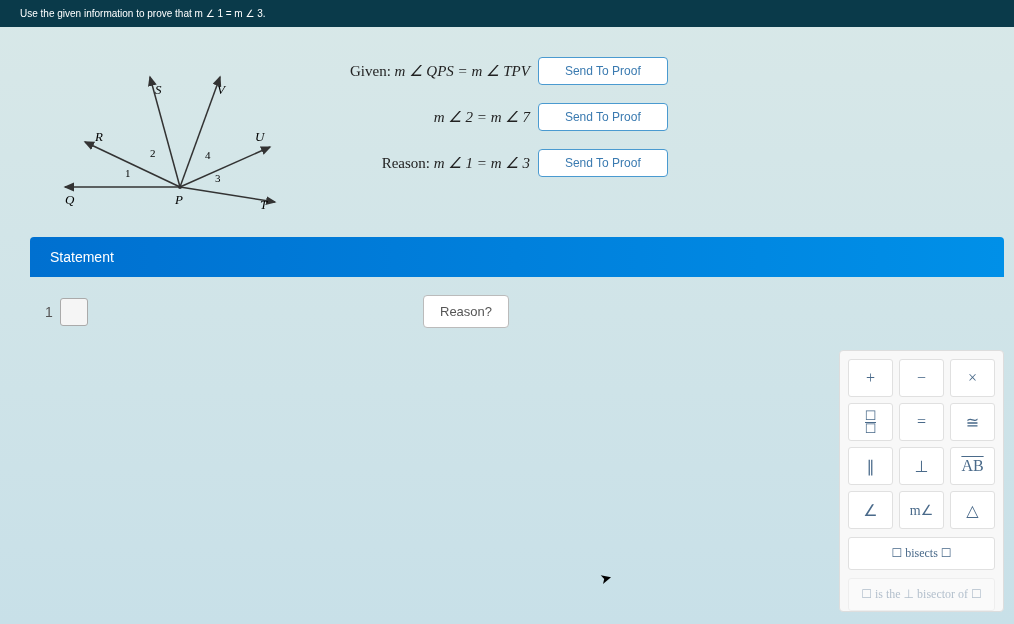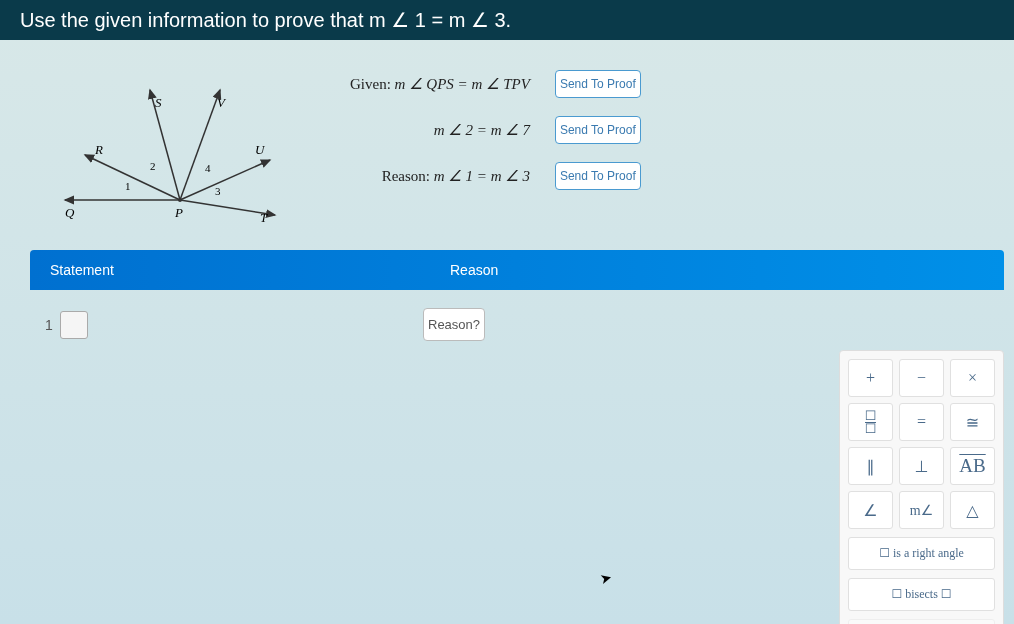--- a/index.html
+++ b/index.html
@@ -8,21 +8,21 @@
       background: linear-gradient(to bottom, #d8e8e8, #c8e0e8);
       width: 1014px;
       height: 624px;
       overflow: hidden;
       position: relative;
     }
     .header-bar {
       background: #0a3a4a;
       color: white;
       padding: 8px 20px;
-      font-size: 20px;
+      font-size: 10px;
     }
     .content-area {
       padding: 30px 40px 20px 60px;
       display: flex;
       gap: 30px;
       align-items: flex-start;
     }
     .diagram {
       width: 220px;
       height: 150px;
@@ -39,34 +39,34 @@
     .givens {
       display: flex;
       flex-direction: column;
       gap: 18px;
       align-items: flex-end;
       margin-left: 40px;
     }
     .given-row {
       display: flex;
       align-items: center;
-      gap: 25px;
+      gap: 8px;
     }
     .given-text {
       font-family: 'Times New Roman', serif;
       font-style: italic;
       font-size: 15px;
       color: #222;
       text-align: right;
     }
     .send-btn {
       background: white;
       border: 1px solid #4a9ad0;
       color: #3a7ab0;
-      padding: 6px 4px;
+      padding: 6px 26px;
       font-size: 12px;
       border-radius: 4px;
       cursor: pointer;
     }
     .proof-section {
       padding: 0 10px 0 30px;
     }
     .proof-header {
       display: flex;
       background: linear-gradient(to right, #0070d0, #0090e8);
@@ -94,21 +94,21 @@
     .input-box {
       width: 28px;
       height: 28px;
       border: 1px solid #aaa;
       background: #f5f5f5;
       border-radius: 3px;
     }
     .reason-btn {
       background: white;
       border: 1px solid #bbb;
-      padding: 8px 4px;
+      padding: 8px 16px;
       border-radius: 4px;
       font-size: 13px;
       color: #555;
       cursor: pointer;
       margin-left: 335px;
     }
     .validate-btn {
       margin: 20px 0 0 45px;
       padding: 10px 18px;
       background: #e8eef2;
@@ -222,21 +222,20 @@
         <span>m ∠ 1 = m ∠ 3</span>
       </span>
       <button class="send-btn">Send To Proof</button>
     </div>
   </div>
 </div>
 
 <div class="proof-section">
   <div class="proof-header">
     <div class="col-statement">Statement</div>
-    <div class="col-reason">Reason</div>
   </div>
   <div class="proof-row">
     <span class="row-num">1</span>
     <div class="input-box"></div>
     <button class="reason-btn">Reason?</button>
   </div>
 </div>
 
 <div class="toolbox">
   <div class="tool-grid">
@@ -247,24 +246,23 @@
       <span style="display:inline-block; text-align:center;">
         <span style="display:block; border-bottom:1px solid #4a6a8a; line-height:0.9;">☐</span>
         <span style="display:block; line-height:0.9;">☐</span>
       </span>
     </div>
     <div class="tool-btn">=</div>
     <div class="tool-btn">≅</div>
     <div class="tool-btn">∥</div>
     <div class="tool-btn">⊥</div>
     <div class="tool-btn">
-        <span class="overline" style="font-size:19px;">AB</span>
+        <span class="overline" style="font-size:16px;">AB</span>
       </div>
     <div class="tool-btn">∠</div>
     <div class="tool-btn" style="font-size:14px;">m∠</div>
     <div class="tool-btn">△</div>
   </div>
-  <div class="tool-wide">☐ is a right angle</div>
   <div class="tool-wide">☐ bisects ☐</div>
   <div class="tool-wide" style="opacity:0.4; margin-bottom:-8px; overflow:hidden; white-space:nowrap;">☐ is the ⊥ bisector of ☐</div>
 </div>
 
 <div class="cursor">➤</div>
 
 </body></html>

